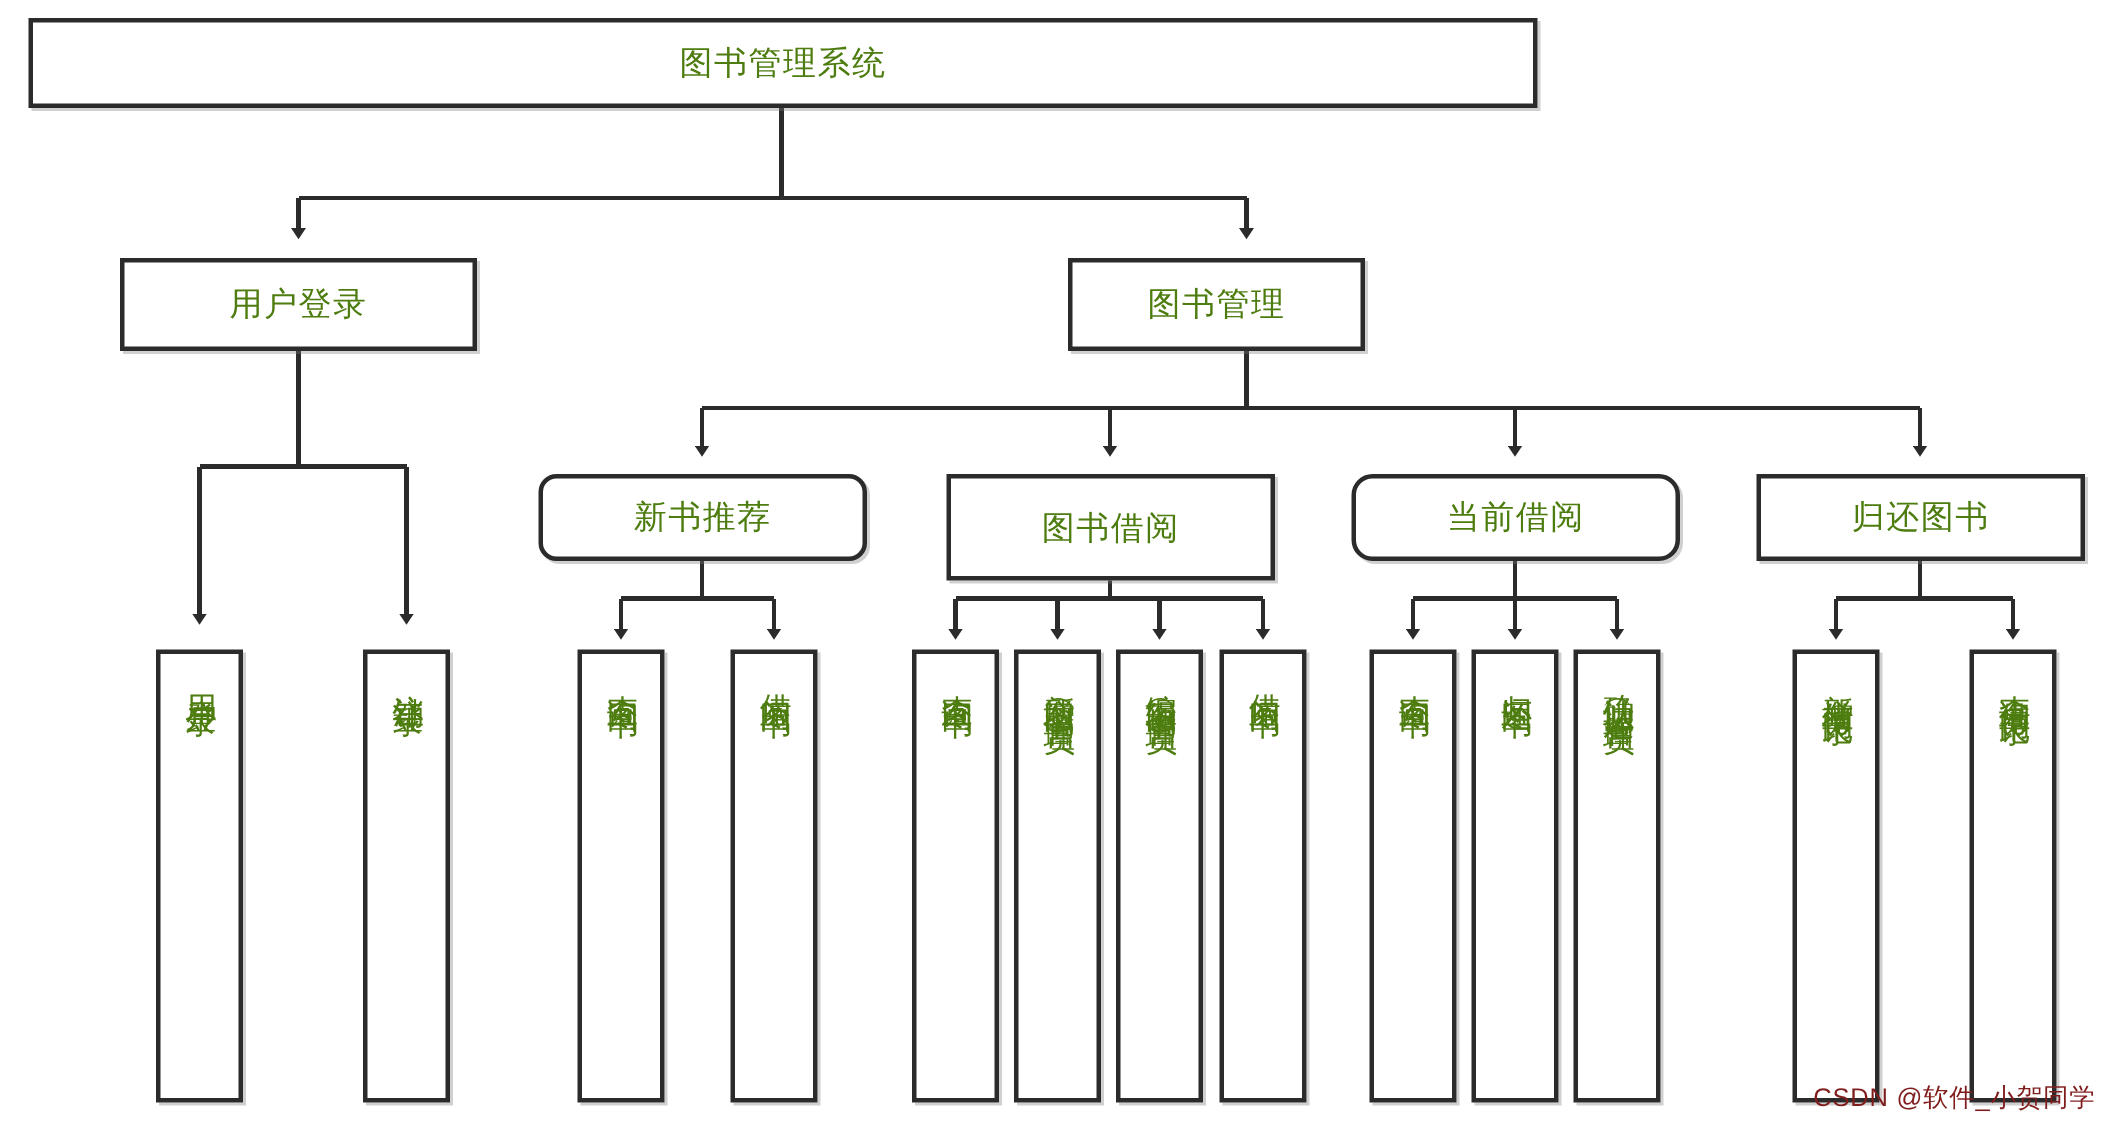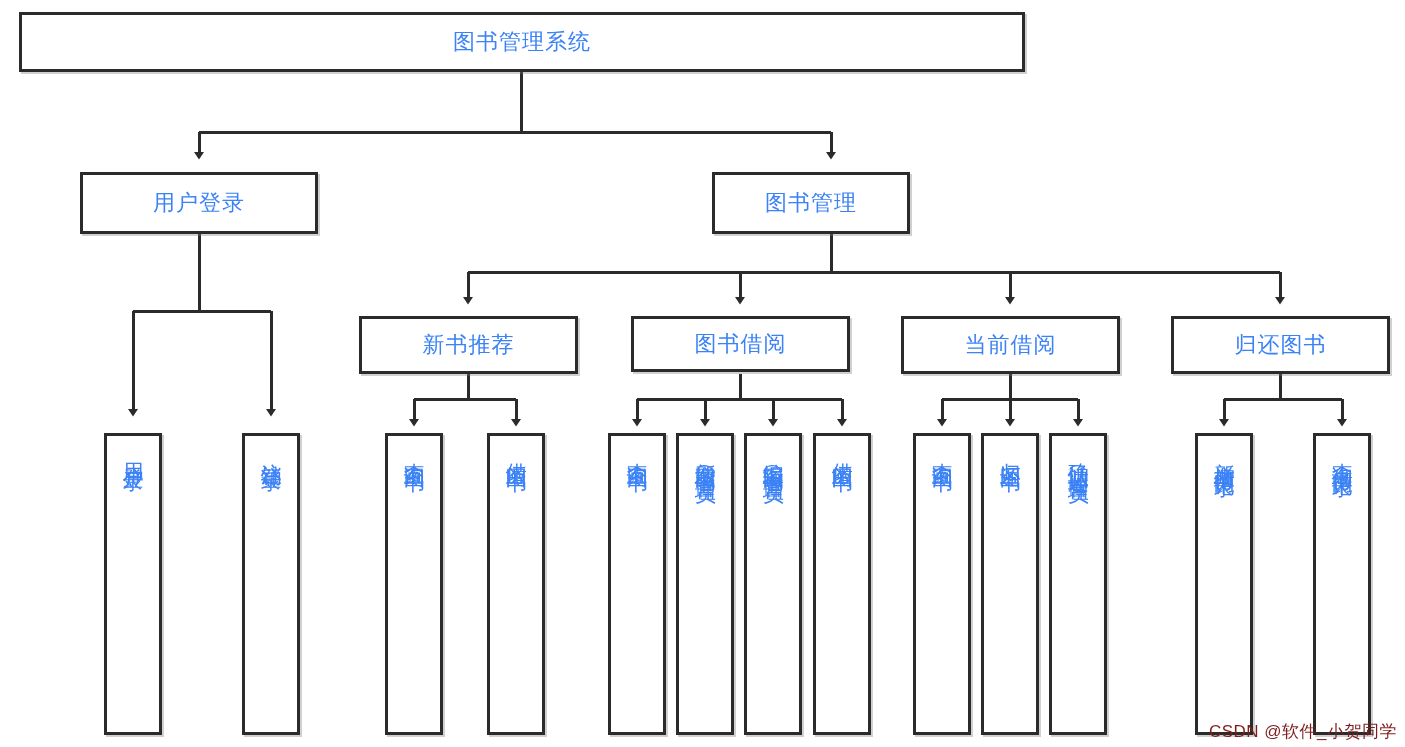--- a/index.html
+++ b/index.html
@@ -13,21 +13,21 @@
   .node-box{
     position:absolute;
     background:#ffffff;
     border:3px solid #2b2b2b;
     box-sizing:border-box;
     box-shadow:2px 2px 0 rgba(120,120,120,0.35);
     display:flex;align-items:center;justify-content:center;
     overflow:hidden;
   }
   .node-label{
-    color:#3b82f6;
+    color:#4d7c0f;
     font-size:22px;
     letter-spacing:1px;
     line-height:1.25;
     white-space:nowrap;
     user-select:none;
   }
   
   .node-box.vertical{align-items:flex-start;justify-content:center;padding-top:10px;}
   .node-box.vertical .node-label{
     writing-mode:vertical-rl;
@@ -107,29 +107,29 @@
   </div>
 
   <div class="node-box" style="left:80px;top:172px;width:238px;height:62px;">
     <span class="node-label">用户登录</span>
   </div>
 
   <div class="node-box" style="left:712px;top:172px;width:198px;height:62px;">
     <span class="node-label">图书管理</span>
   </div>
 
-  <div class="node-box" style="left:359px;top:316px;width:219px;height:58px;">
+  <div class="node-box" style="left:359px;top:316px;width:219px;height:58px;border-radius:12px;">
     <span class="node-label">新书推荐</span>
   </div>
 
-  <div class="node-box" style="left:631px;top:316px;width:219px;height:56px;">
+  <div class="node-box" style="left:631px;top:316px;width:219px;height:71px;">
     <span class="node-label">图书借阅</span>
   </div>
 
-  <div class="node-box" style="left:901px;top:316px;width:219px;height:58px;">
+  <div class="node-box" style="left:901px;top:316px;width:219px;height:58px;border-radius:14px;">
     <span class="node-label">当前借阅</span>
   </div>
 
   <div class="node-box" style="left:1171px;top:316px;width:219px;height:58px;">
     <span class="node-label">归还图书</span>
   </div>
 
   <div class="node-box vertical" style="left:104px;top:433px;width:58px;height:302px;">
     <span class="node-label">用户登录</span>
   </div>

